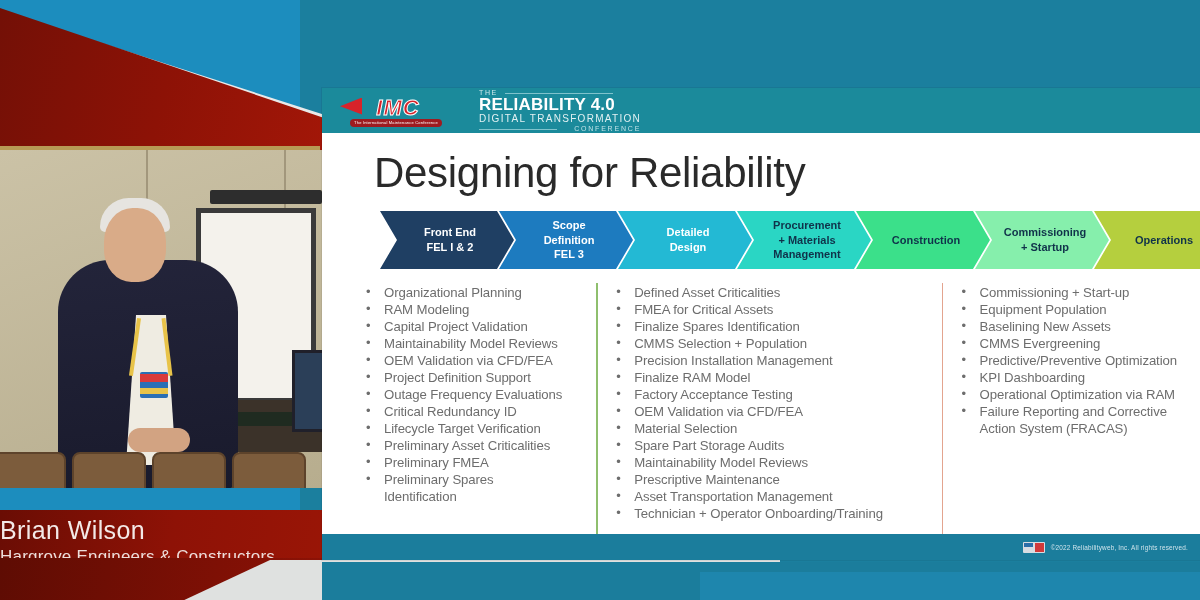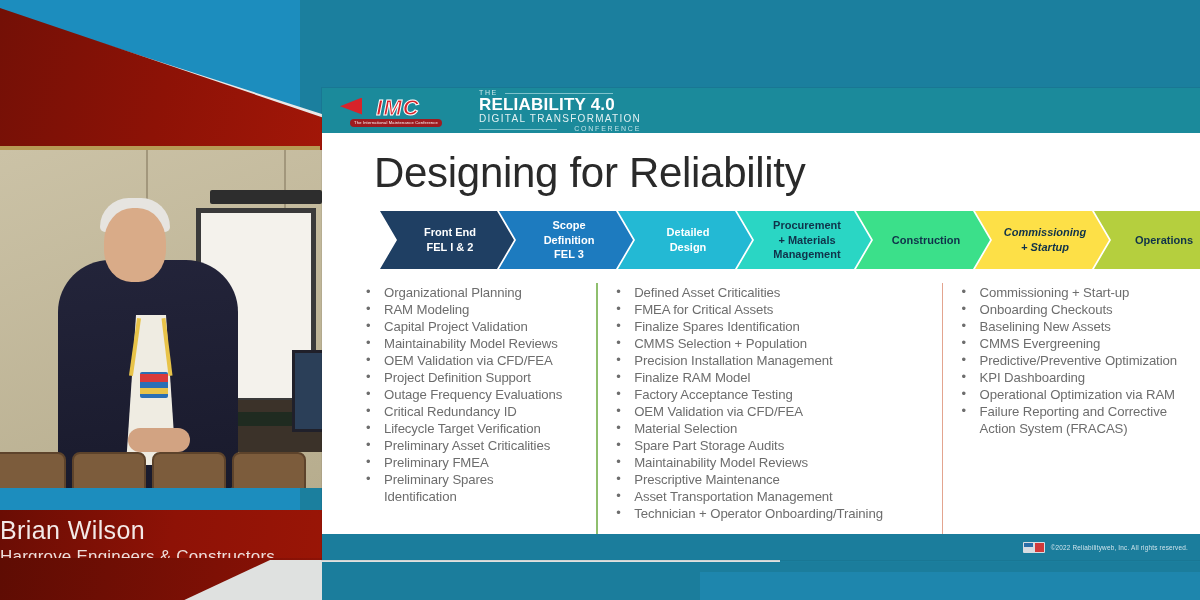--- a/index.html
+++ b/index.html
@@ -248,21 +248,21 @@
       </div>
       <div class="chev" style="left: 238px; width: 134px; background: rgb(35, 185, 212); z-index: 18;">
         <span>Detailed<br>Design</span>
       </div>
       <div class="chev dark-txt" style="left: 357px; width: 134px; background: rgb(42, 214, 196); z-index: 17;">
         <span>Procurement<br>+ Materials<br>Management</span>
       </div>
       <div class="chev dark-txt" style="left: 476px; width: 134px; background: rgb(59, 224, 138); z-index: 16;">
         <span>Construction</span>
       </div>
-      <div class="chev dark-txt" style="left: 595px; width: 134px; background: #fde047; z-index: 15; font-style: italic;">
+      <div class="chev dark-txt" style="left: 595px; width: 134px; background: #86efac; z-index: 15;">
         <span>Commissioning<br>+ Startup</span>
       </div>
       <div class="chev dark-txt" style="left: 714px; width: 134px; background: rgb(181, 207, 62); z-index: 14;">
         <span>Operations</span>
       </div>
     </div>
 
   <div id="columns">
       <div class="col" style="width: 250px;">
         <div class="divider" style="background: rgb(255, 255, 255);"></div>
@@ -298,21 +298,21 @@
           <li>Maintainability Model Reviews</li>
           <li>Prescriptive Maintenance</li>
           <li>Asset Transportation Management</li>
           <li>Technician + Operator Onboarding/Training</li>
         </ul>
       </div>
       <div class="col" style="width: 276px;">
         <div class="divider" style="background: rgb(227, 164, 143);"></div>
         <ul>
           <li>Commissioning + Start-up</li>
-          <li>Onboarding Checkouts</li>
+          <li>Equipment Population</li>
           <li>Baselining New Assets</li>
           <li>CMMS Evergreening</li>
           <li>Predictive/Preventive Optimization</li>
           <li>KPI Dashboarding</li>
           <li>Operational Optimization via RAM</li>
           <li>Failure Reporting and Corrective</li>
           <li class="cont">Action System (FRACAS)</li>
         </ul>
       </div>
     </div>

